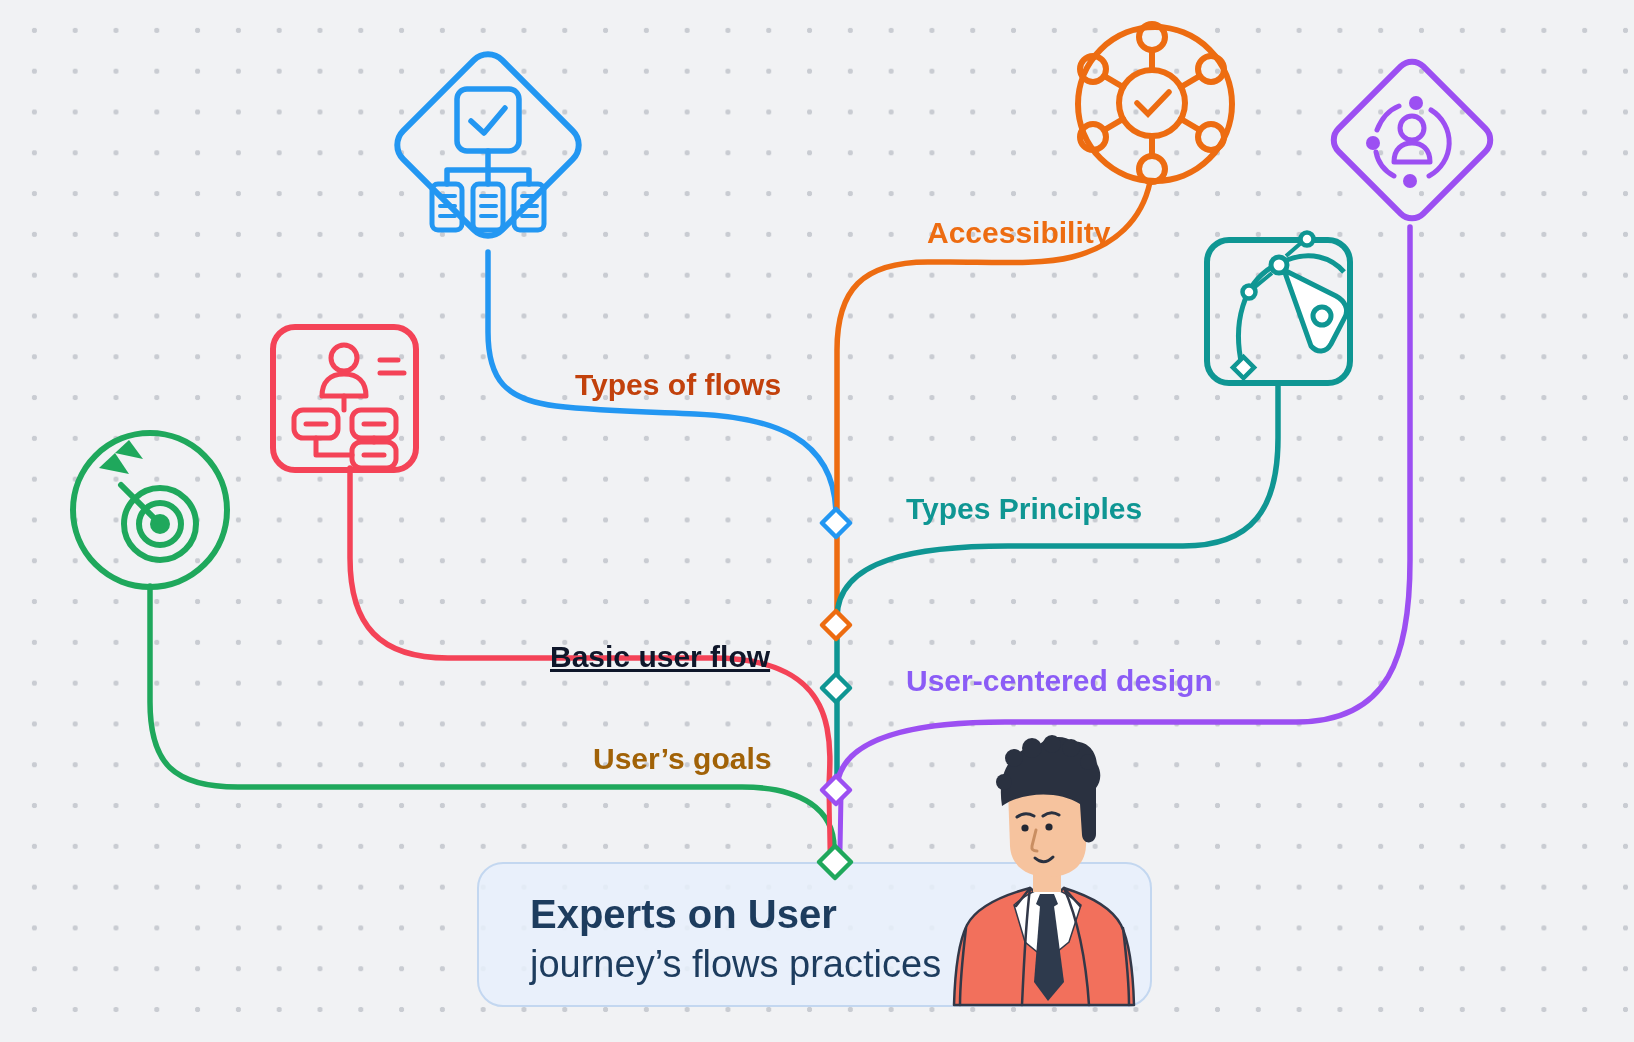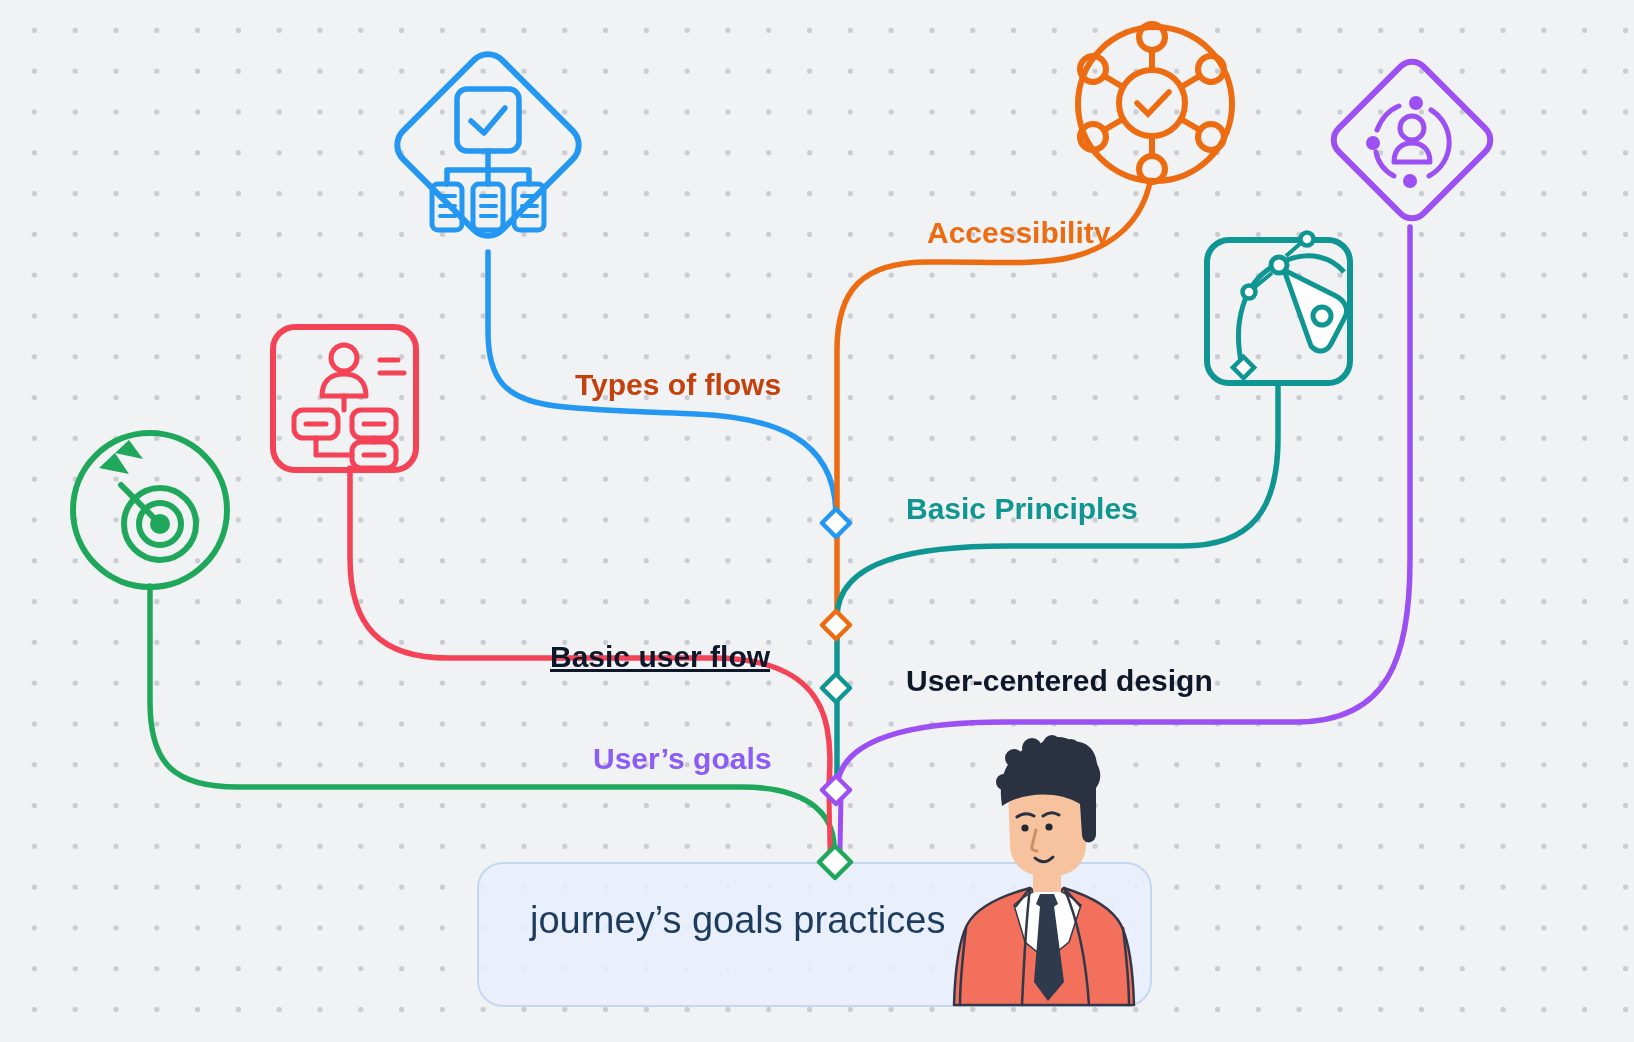--- a/index.html
+++ b/index.html
@@ -27,21 +27,22 @@
   .card-title{font-size:40px;font-weight:700;line-height:1.1;}
   .card-subtitle{font-size:38px;font-weight:400;line-height:1.2;margin-top:6px;}
 </style>
 </head>
 <body>
 
 <div class="canvas">
 
   <div class="center-card">
     <div class="card-text">
-      <div class="card-subtitle">journey’s goals practices</div>
+      <div class="card-title">Experts on User</div>
+      <div class="card-subtitle">journey’s flows practices</div>
     </div>
   </div>
 
   <svg class="layer" width="1634" height="1042" viewBox="0 0 1634 1042">
 
     <g fill="none" stroke-linecap="round">
 
       <path stroke="#1FA85C" stroke-width="5.5" d="M150,586 L150,702 C150,764 174,787 238,787 L742,787 C802,787 834,810 834,848"></path>
 
       <path stroke="#F44357" stroke-width="5.5" d="M350,468 L350,558 C350,626 380,658 448,658 L712,658 C782,658 818,682 827,728 C831,748 830,766 829,786"></path>
@@ -187,18 +188,18 @@
         <path d="M1064,888 C1078,920 1086,960 1089,1005"></path>
         <path d="M1016,906 L1030,888 M1080,906 L1064,888"></path>
         <path d="M966,928 C962,962 960,985 960,1005"></path>
         <path d="M1123,928 C1127,962 1129,985 1129,1005"></path>
       </g>
     </g>
   </svg>
 
   <div class="branch-label" style="left: 575px; top: 370px; color: #c2410c;">Types of flows</div>
   <div class="branch-label" style="left: 927px; top: 206px; color: rgb(237, 108, 17); margin-top: 12px;">Accessibility</div>
-  <div class="branch-label" style="left: 906px; top: 494px; color: rgb(15, 150, 147);">Basic Principles</div>
-  <div class="branch-label" style="left: 906px; top: 666px; color: #0f172a;">User-centered design</div>
+  <div class="branch-label" style="left: 906px; top: 494px; color: rgb(15, 150, 147);">Types Principles</div>
+  <div class="branch-label" style="left: 906px; top: 666px; color: #8b5cf6;">User-centered design</div>
   <div class="branch-label" style="left: 550px; top: 642px; color: #0f172a; text-decoration: underline;">Basic user flow</div>
-  <div class="branch-label" style="left: 593px; top: 744px; color: #8b5cf6;">User’s goals</div>
+  <div class="branch-label" style="left: 593px; top: 744px; color: #a16207;">User’s goals</div>
 
 </div>
 
 </body></html>

